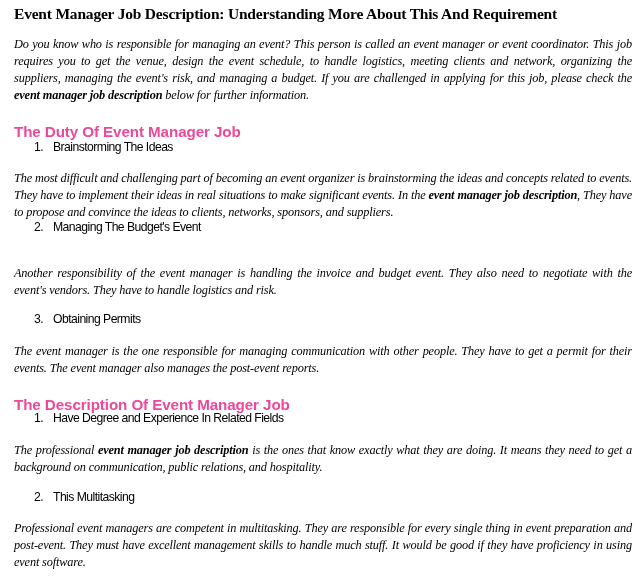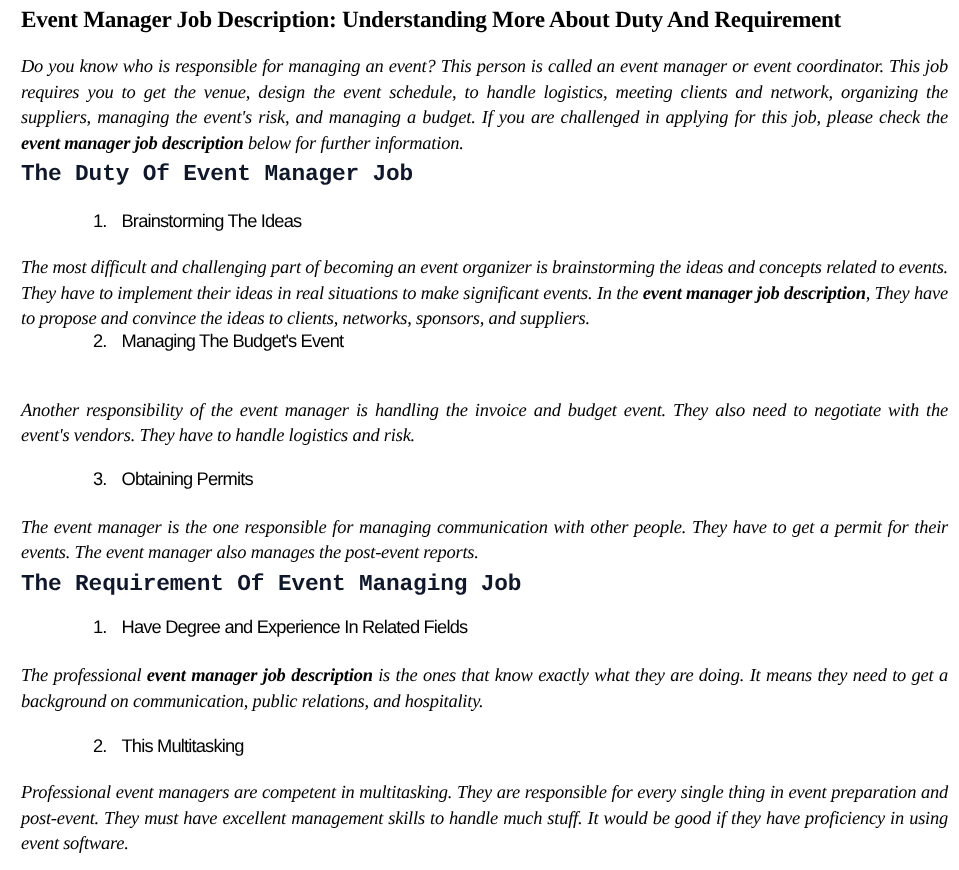--- a/index.html
+++ b/index.html
@@ -37,67 +37,67 @@
       font-size: 12.3px;
       line-height: 17px;
       text-align: justify;
       letter-spacing: -0.15px;
       font-style: italic;
     }
     .para b { font-weight: bold; }
     .h2 {
       position: absolute;
       left: 0;
-      font-family: Liberation Mono, monospace;
+      font-family: Liberation Sans, sans-serif;
       font-weight: bold;
       font-size: 15.2px;
-      color: #0f172a;
+      color: #ec4899;
       white-space: nowrap;
       letter-spacing: -0.1px;
+      margin-top: 16px;
     }
     .h3 {
       position: absolute;
       left: 20px;
       font-family: "Liberation Sans", sans-serif;
       font-weight: normal;
       font-size: 12.2px;
       letter-spacing: -0.55px;
       white-space: nowrap;
       color: #000000;
-      margin-left: 28px;
     }
     .h3 .num {
       display: inline-block;
       width: 19px;
     }
   </style>
 </head>
 <body>
 
 <div class="doc">
 
-  <div class="title">Event Manager Job Description: Understanding More About Duty And Requirement</div>
+  <div class="title">Event Manager Job Description: Understanding More About This And Requirement</div>
 
   <div class="para" style="top:36px;"><span>Do you know who is responsible for managing an event? This person is  called an event manager or event coordinator. This job requires you to get the venue, design the event schedule, to handle logistics, meeting clients and network, organizing the suppliers, managing the event's risk, and managing a budget. If you are challenged in applying for this job, please check the </span><b>event manager job description</b><span> below for further information.</span></div>
 
   <div class="h2" style="top:107px;">The Duty Of Event Manager Job</div>
 
   <div class="h3" style="top:140px;"><span class="num">1.</span><span>Brainstorming The Ideas</span></div>
 
   <div class="para" style="top:170px;"><span>The most difficult and challenging part of becoming an event organizer is brainstorming the ideas and concepts related to events. They have to implement their ideas in real situations to make significant events. In the </span><b>event manager job description</b><span>, They have to propose and convince the ideas to clients, networks, sponsors, and suppliers.</span></div>
 
   <div class="h3" style="top:220px;"><span class="num">2.</span><span>Managing The Budget's Event</span></div>
 
   <div class="para" style="top:265px;">Another responsibility of the event manager is handling the invoice and budget event. They also need to negotiate with the event's vendors. They have to handle logistics and risk.</div>
 
   <div class="h3" style="top:312px;"><span class="num">3.</span><span>Obtaining Permits</span></div>
 
   <div class="para" style="top:343px;">The event manager is the one responsible for managing communication with other people. They have to get a permit for their events. The event manager also manages the post-event reports.</div>
 
-  <div class="h2" style="top:380px;">The Requirement Of Event Managing Job</div>
+  <div class="h2" style="top:380px;">The Description Of Event Manager Job</div>
 
   <div class="h3" style="top:411px;"><span class="num">1.</span><span>Have Degree and Experience In Related Fields</span></div>
 
   <div class="para" style="top:442px;"><span>The professional </span><b>event manager job description</b><span> is the ones that know exactly what they are doing. It means they need to get a background on communication, public relations, and hospitality.</span></div>
 
   <div class="h3" style="top:490px;"><span class="num">2.</span><span>This Multitasking</span></div>
 
   <div class="para" style="top:520px;">Professional event managers are competent in multitasking. They are responsible for every single thing in event preparation and post-event. They must have excellent management skills to handle much stuff. It would be good if they have proficiency in using event software.</div>
 
 </div>

